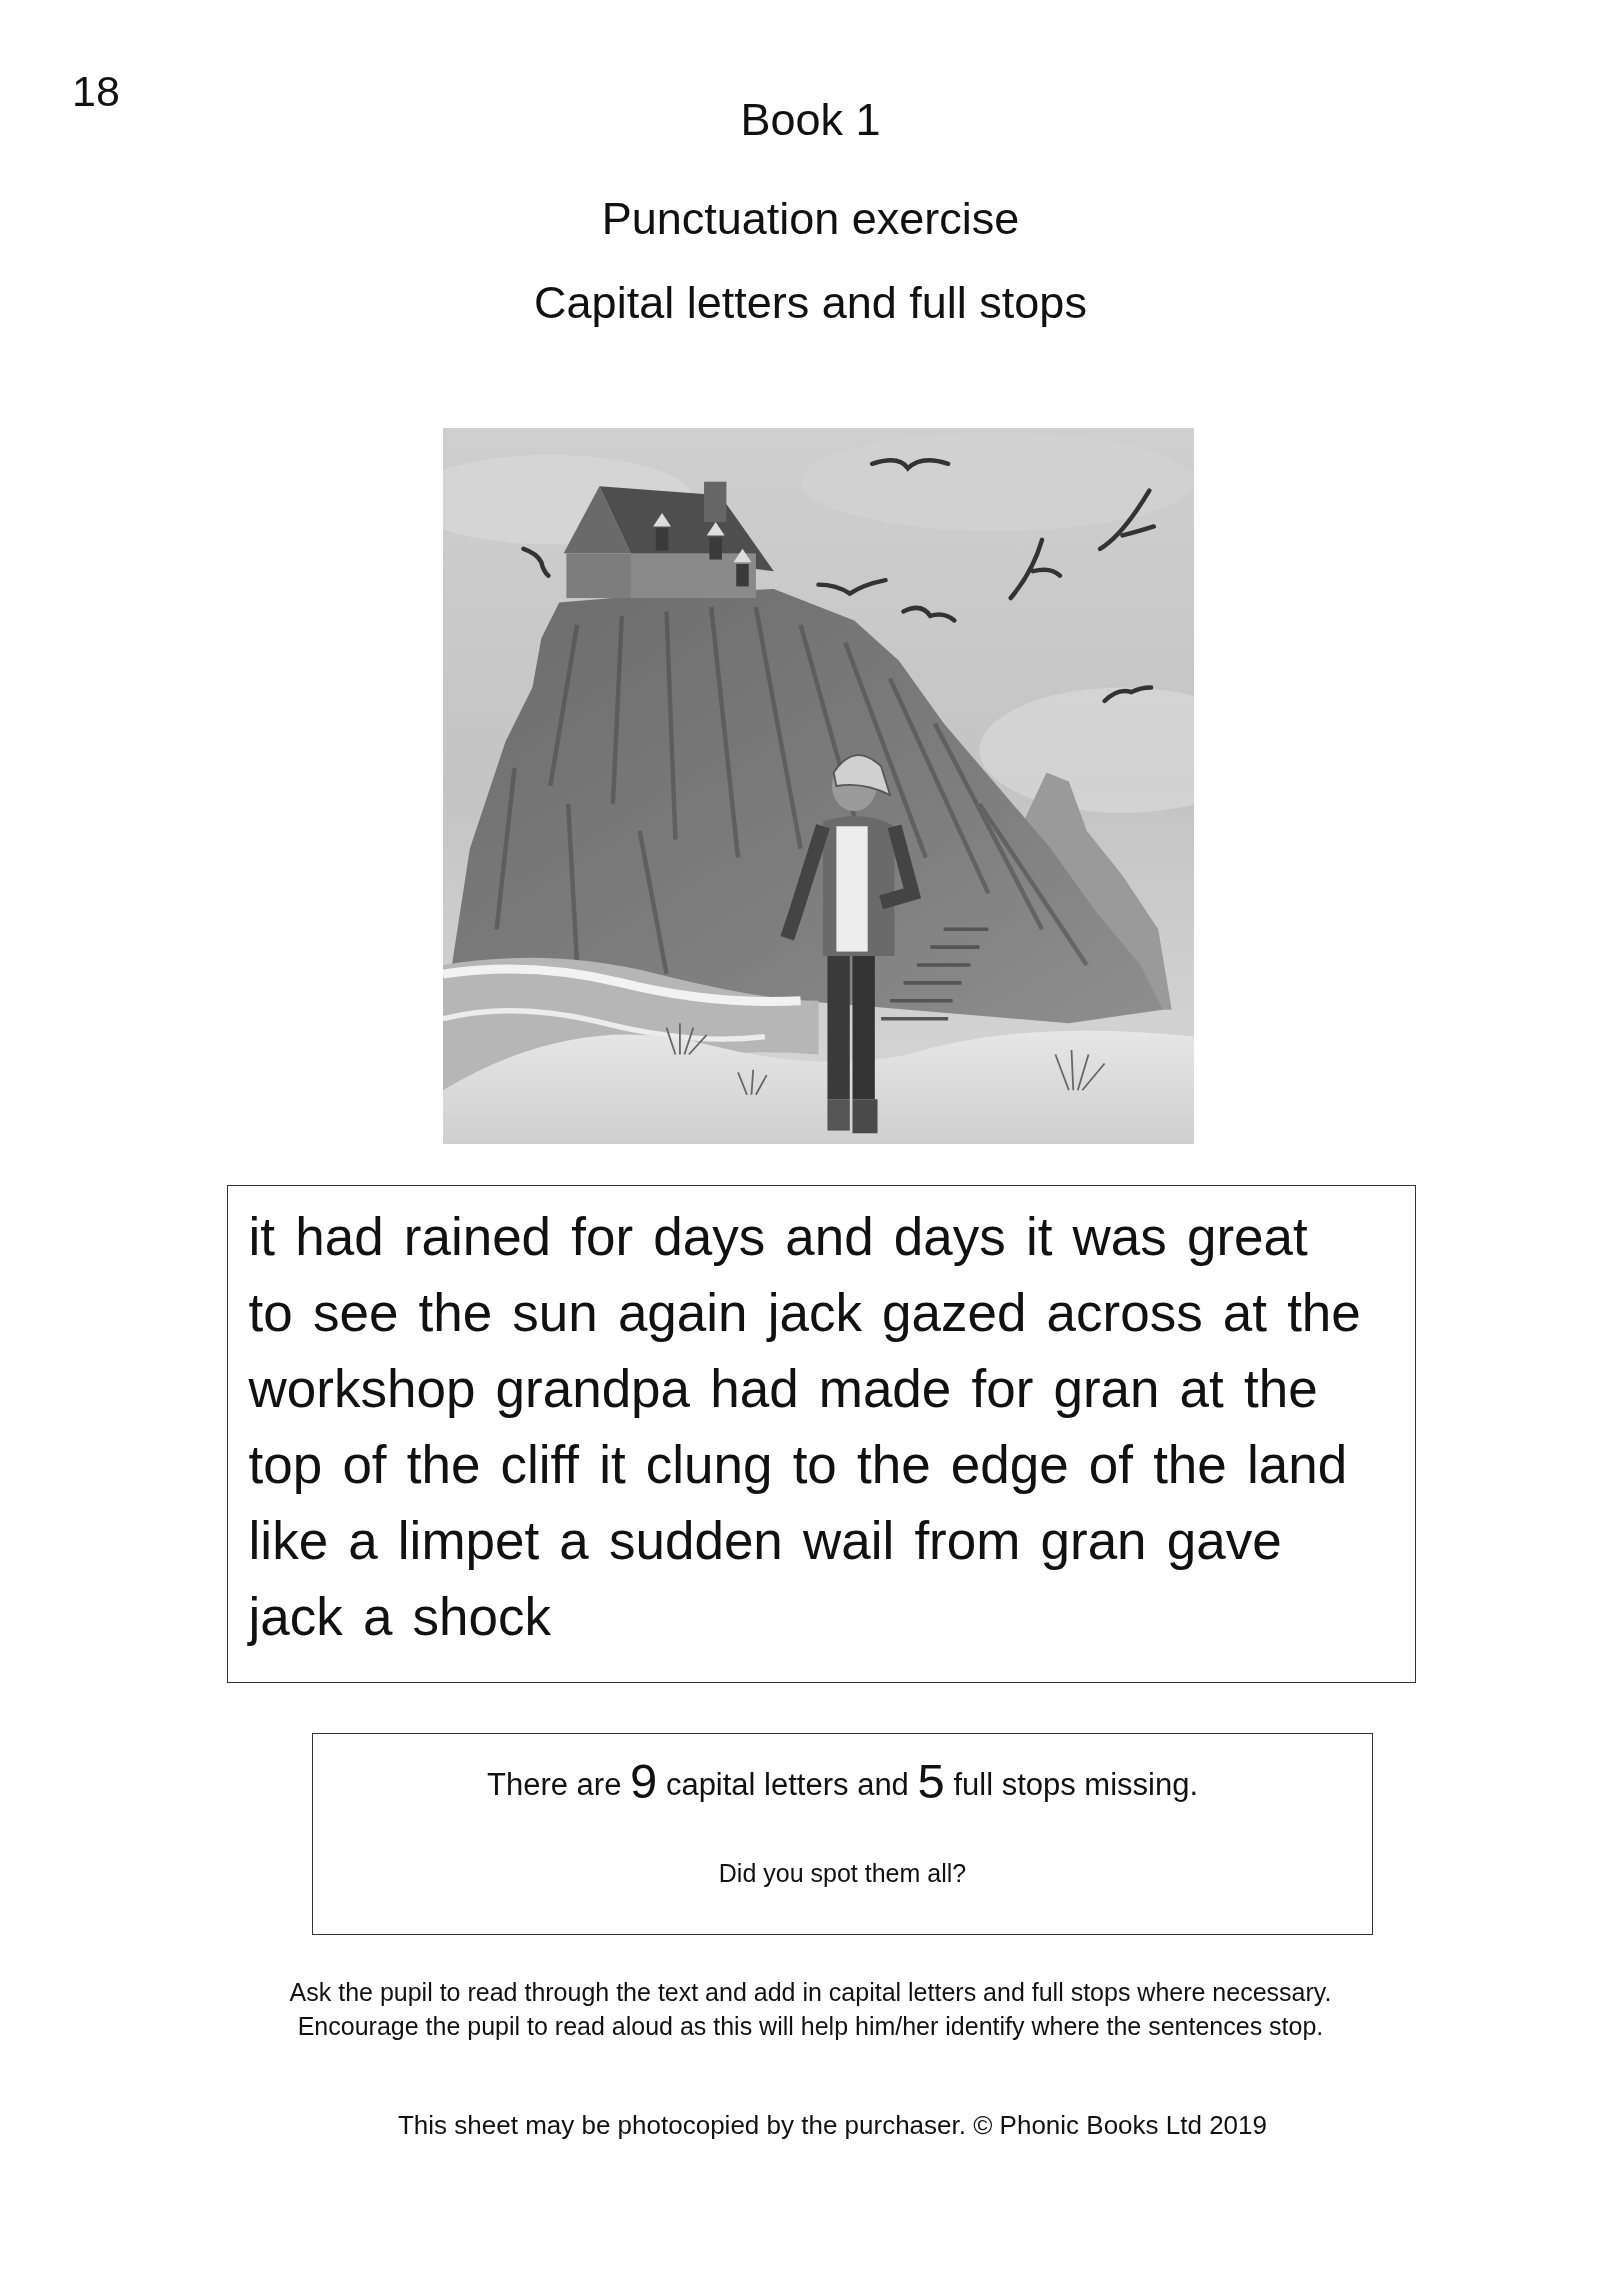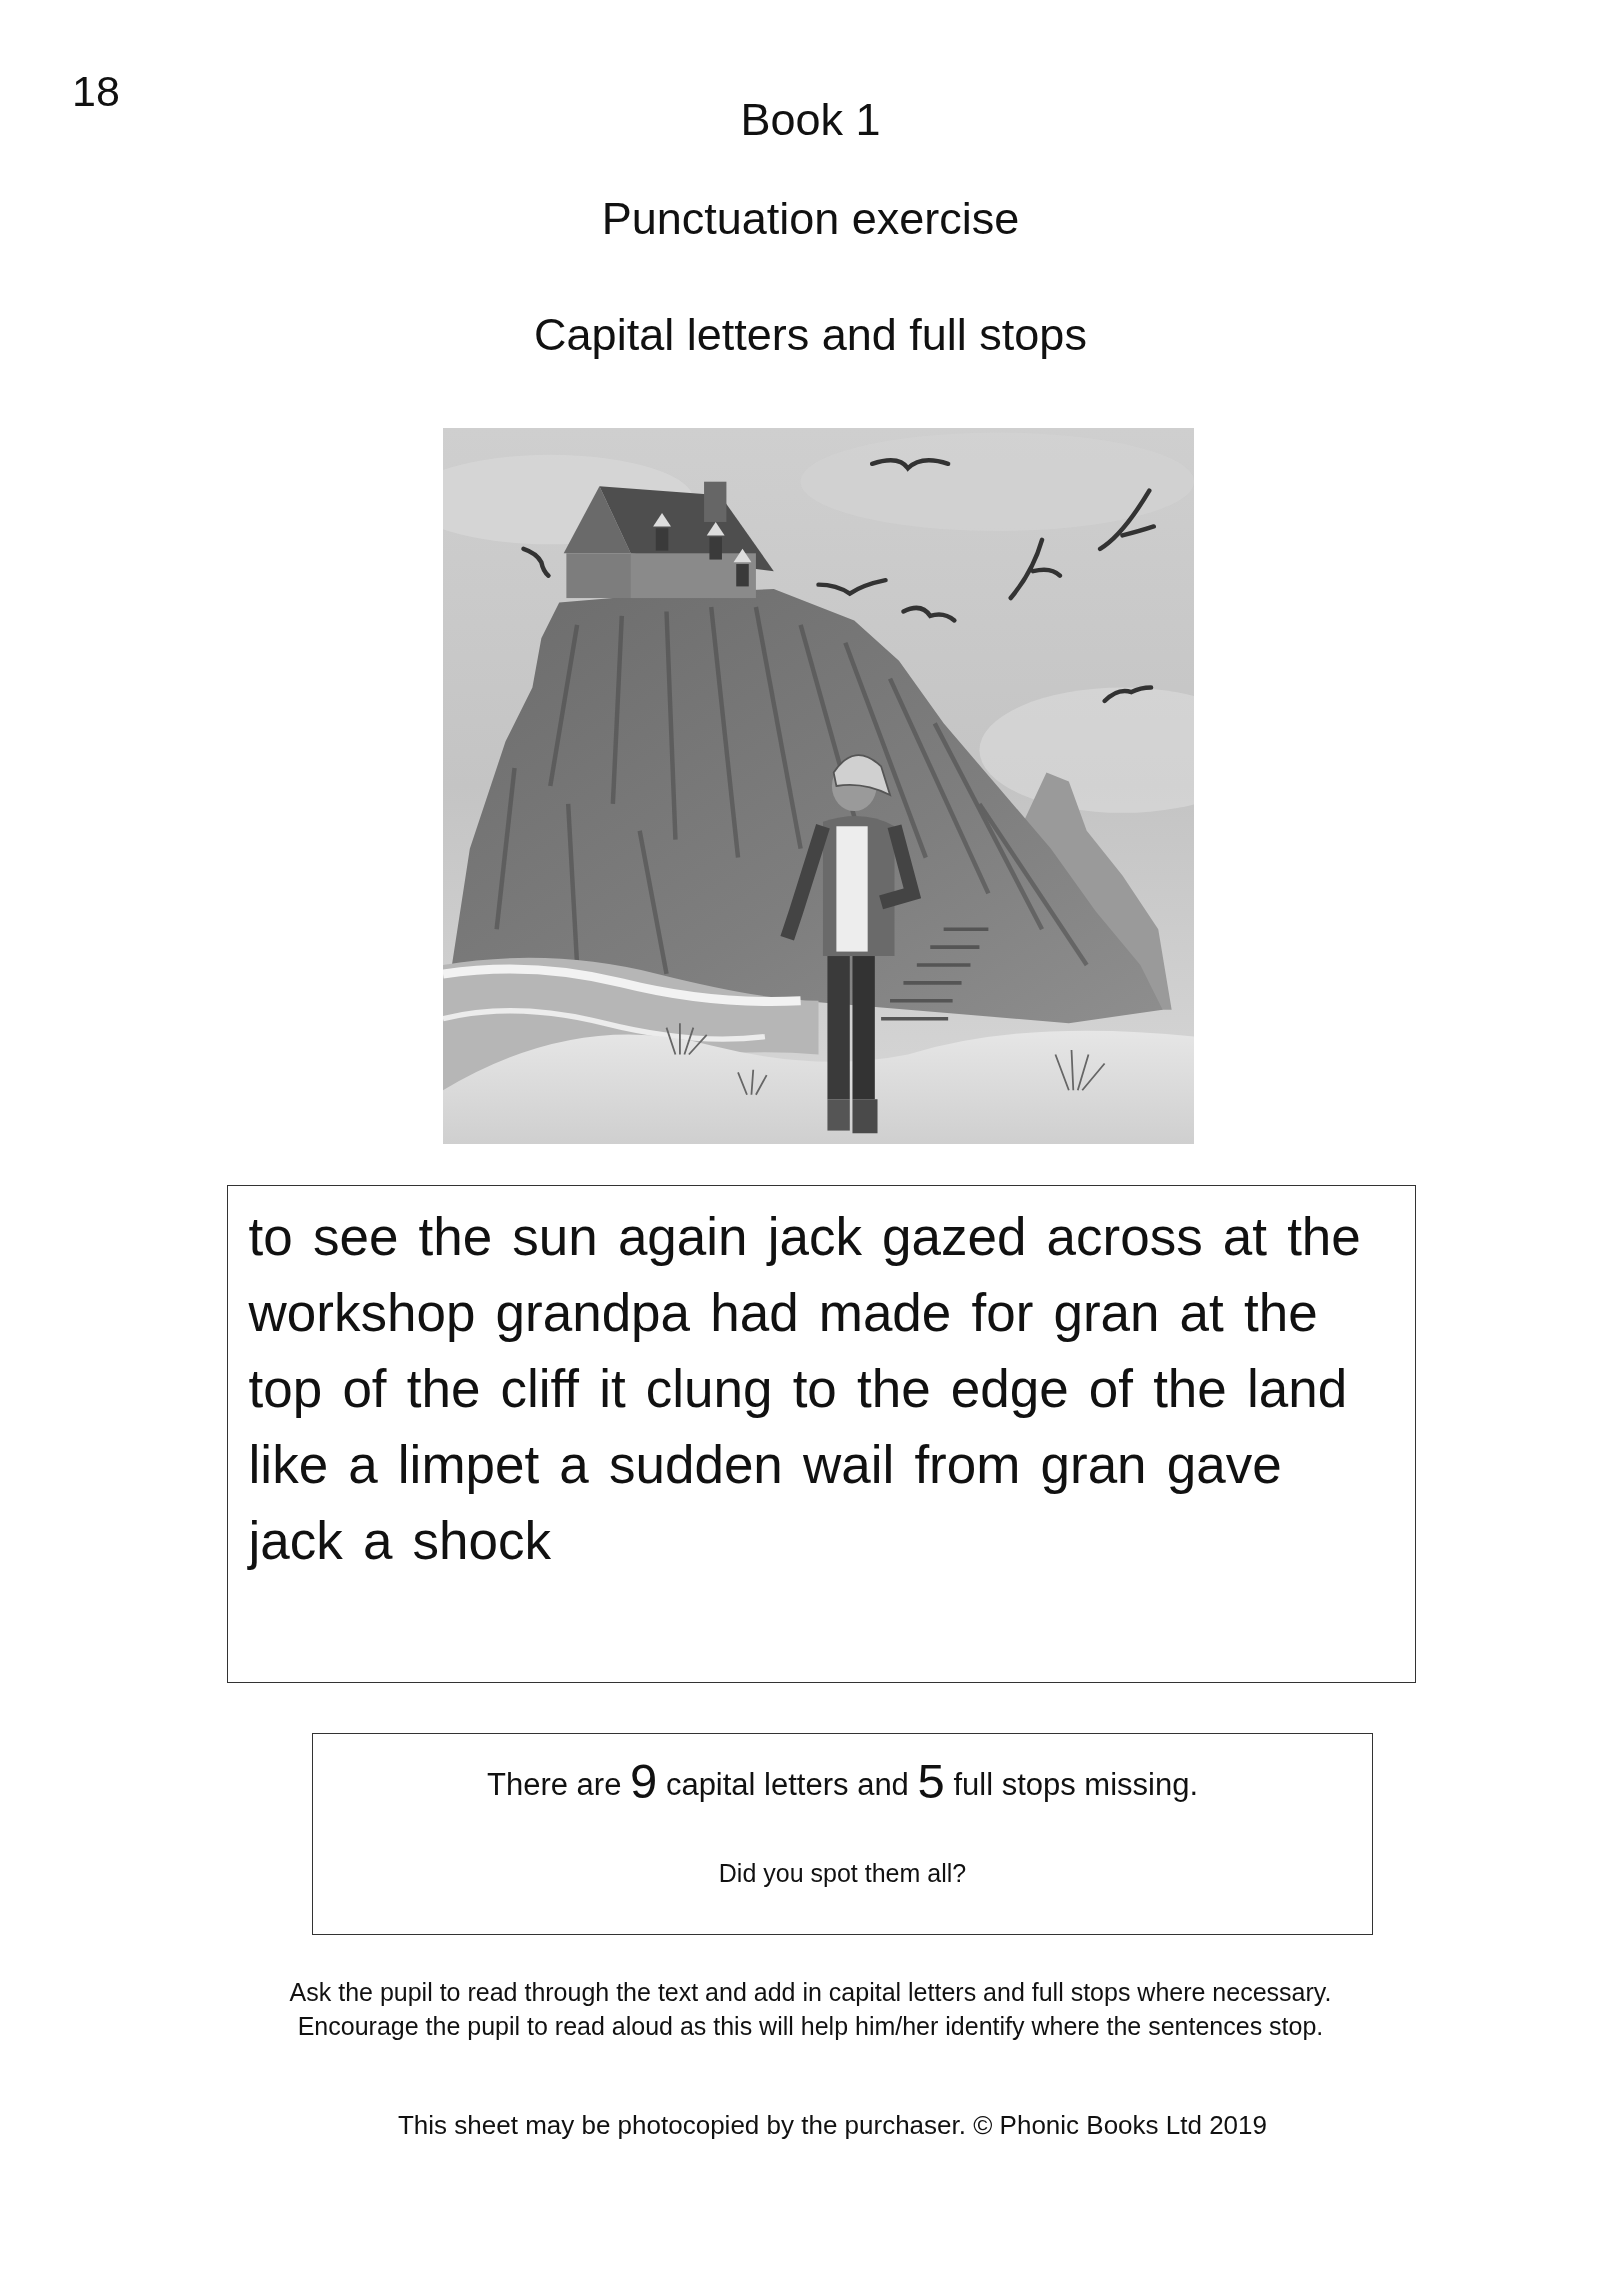--- a/index.html
+++ b/index.html
@@ -22,21 +22,21 @@
   .instr { font-size: 25px; line-height: 34px; }
   .footer { font-size: 26px; line-height: 36px; padding-left: 22px; }
 </style>
 </head>
 <body>
 
 <div class="abs page-number">18</div>
 
 <div class="abs center-line title" style="top:93px;">Book 1</div>
 <div class="abs center-line title" style="top:192px;">Punctuation exercise</div>
-<div class="abs center-line title" style="top:308px;">Capital letters and full stops</div>
+<div class="abs center-line title" style="top:276px;">Capital letters and full stops</div>
 
 <div class="abs illus">
   <svg viewBox="0 0 840 800" preserveAspectRatio="none">
     <defs>
       <linearGradient id="sky" x1="0" y1="0" x2="0" y2="1">
         <stop offset="0" stop-color="#cfcfcf"></stop>
         <stop offset="0.5" stop-color="#c4c4c4"></stop>
         <stop offset="1" stop-color="#d8d8d8"></stop>
       </linearGradient>
       <linearGradient id="rock" x1="0" y1="0" x2="1" y2="1">
@@ -128,20 +128,21 @@
       <path d="M515,205 Q535,195 545,210 Q560,205 572,215"></path>
       <path d="M635,190 Q660,160 670,125 M660,160 Q680,155 690,165"></path>
       <path d="M735,135 Q760,120 790,70 M760,120 Q780,115 795,110"></path>
       <path d="M740,305 Q755,290 770,295 Q780,290 792,290"></path>
     </g>
   </svg>
 </div>
 
 <div class="abs text-box">
   <div class="text-lines">
+    <span class="text-line">it had rained for days and days it was great</span>
     <span class="text-line">to see the sun again jack gazed across at the</span>
     <span class="text-line">workshop grandpa had made for gran at the</span>
     <span class="text-line">top of the cliff it clung to the edge of the land</span>
     <span class="text-line">like a limpet a sudden wail from gran gave</span>
     <span class="text-line">jack a shock</span>
   </div>
 </div>
 
 <div class="abs info-box">
   <div class="info-line info-line-1">

